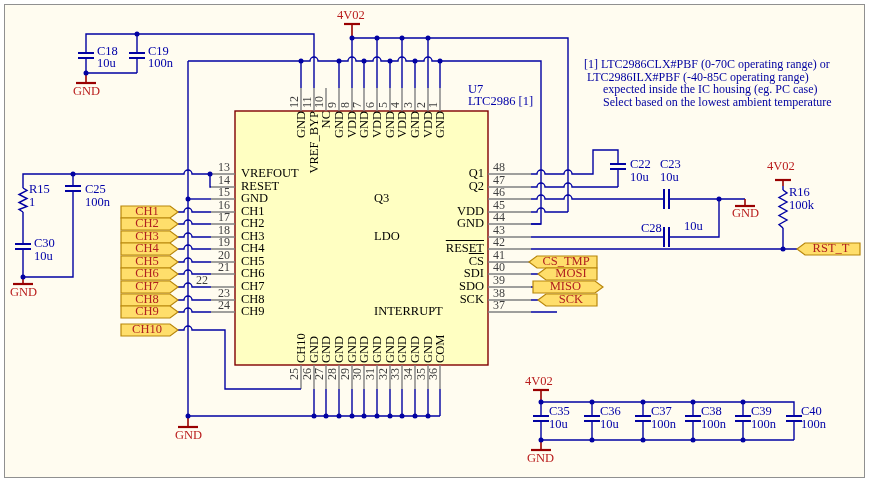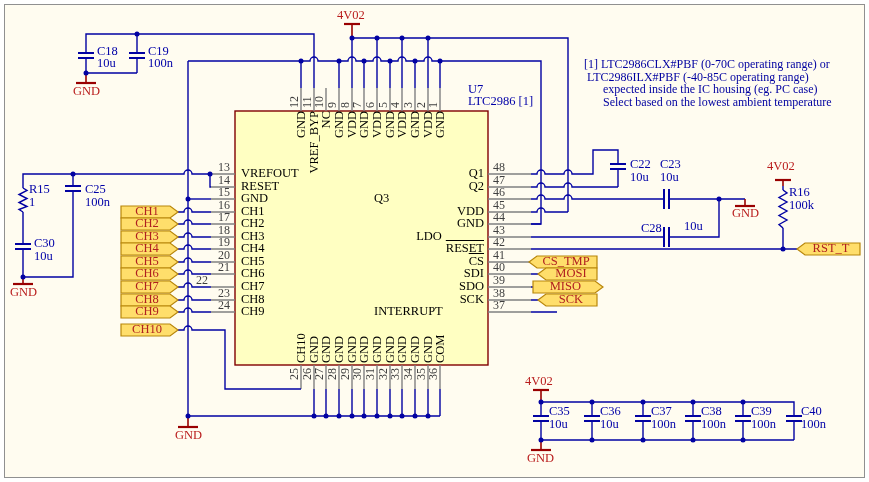--- a/index.html
+++ b/index.html
@@ -252,21 +252,21 @@
   <div class="t pname" style="left:374px;top:167px;width:110px;text-align:right">Q1</div>
   <div class="t num" style="left:493px;top:174px">47</div>
   <div class="t pname" style="left:374px;top:180px;width:110px;text-align:right">Q2</div>
   <div class="t num" style="left:493px;top:186px">46</div>
   <div class="t pname" style="left:374px;top:192px;width:110px;text-align:left">Q3</div>
   <div class="t num" style="left:493px;top:199px">45</div>
   <div class="t pname" style="left:374px;top:205px;width:110px;text-align:right">VDD</div>
   <div class="t num" style="left:493px;top:211px">44</div>
   <div class="t pname" style="left:374px;top:217px;width:110px;text-align:right">GND</div>
   <div class="t num" style="left:493px;top:224px">43</div>
-  <div class="t pname" style="left:374px;top:230px;width:110px;text-align:center">LDO</div>
+  <div class="t pname" style="left:374px;top:230px;width:110px;text-align:left">LDO</div>
   <div class="t num" style="left:493px;top:236px">42</div>
   <div class="t pname ovl" style="left:374px;top:242px;width:110px;text-align:right">RESET</div>
   <div class="t num" style="left:493px;top:249px">41</div>
   <div class="t pname ovl" style="left:374px;top:255px;width:110px;text-align:right">CS</div>
   <div class="t num" style="left:493px;top:261px">40</div>
   <div class="t pname" style="left:374px;top:267px;width:110px;text-align:right">SDI</div>
   <div class="t num" style="left:493px;top:274px">39</div>
   <div class="t pname" style="left:374px;top:280px;width:110px;text-align:right">SDO</div>
   <div class="t num" style="left:493px;top:287px">38</div>
   <div class="t pname" style="left:374px;top:293px;width:110px;text-align:right">SCK</div>

